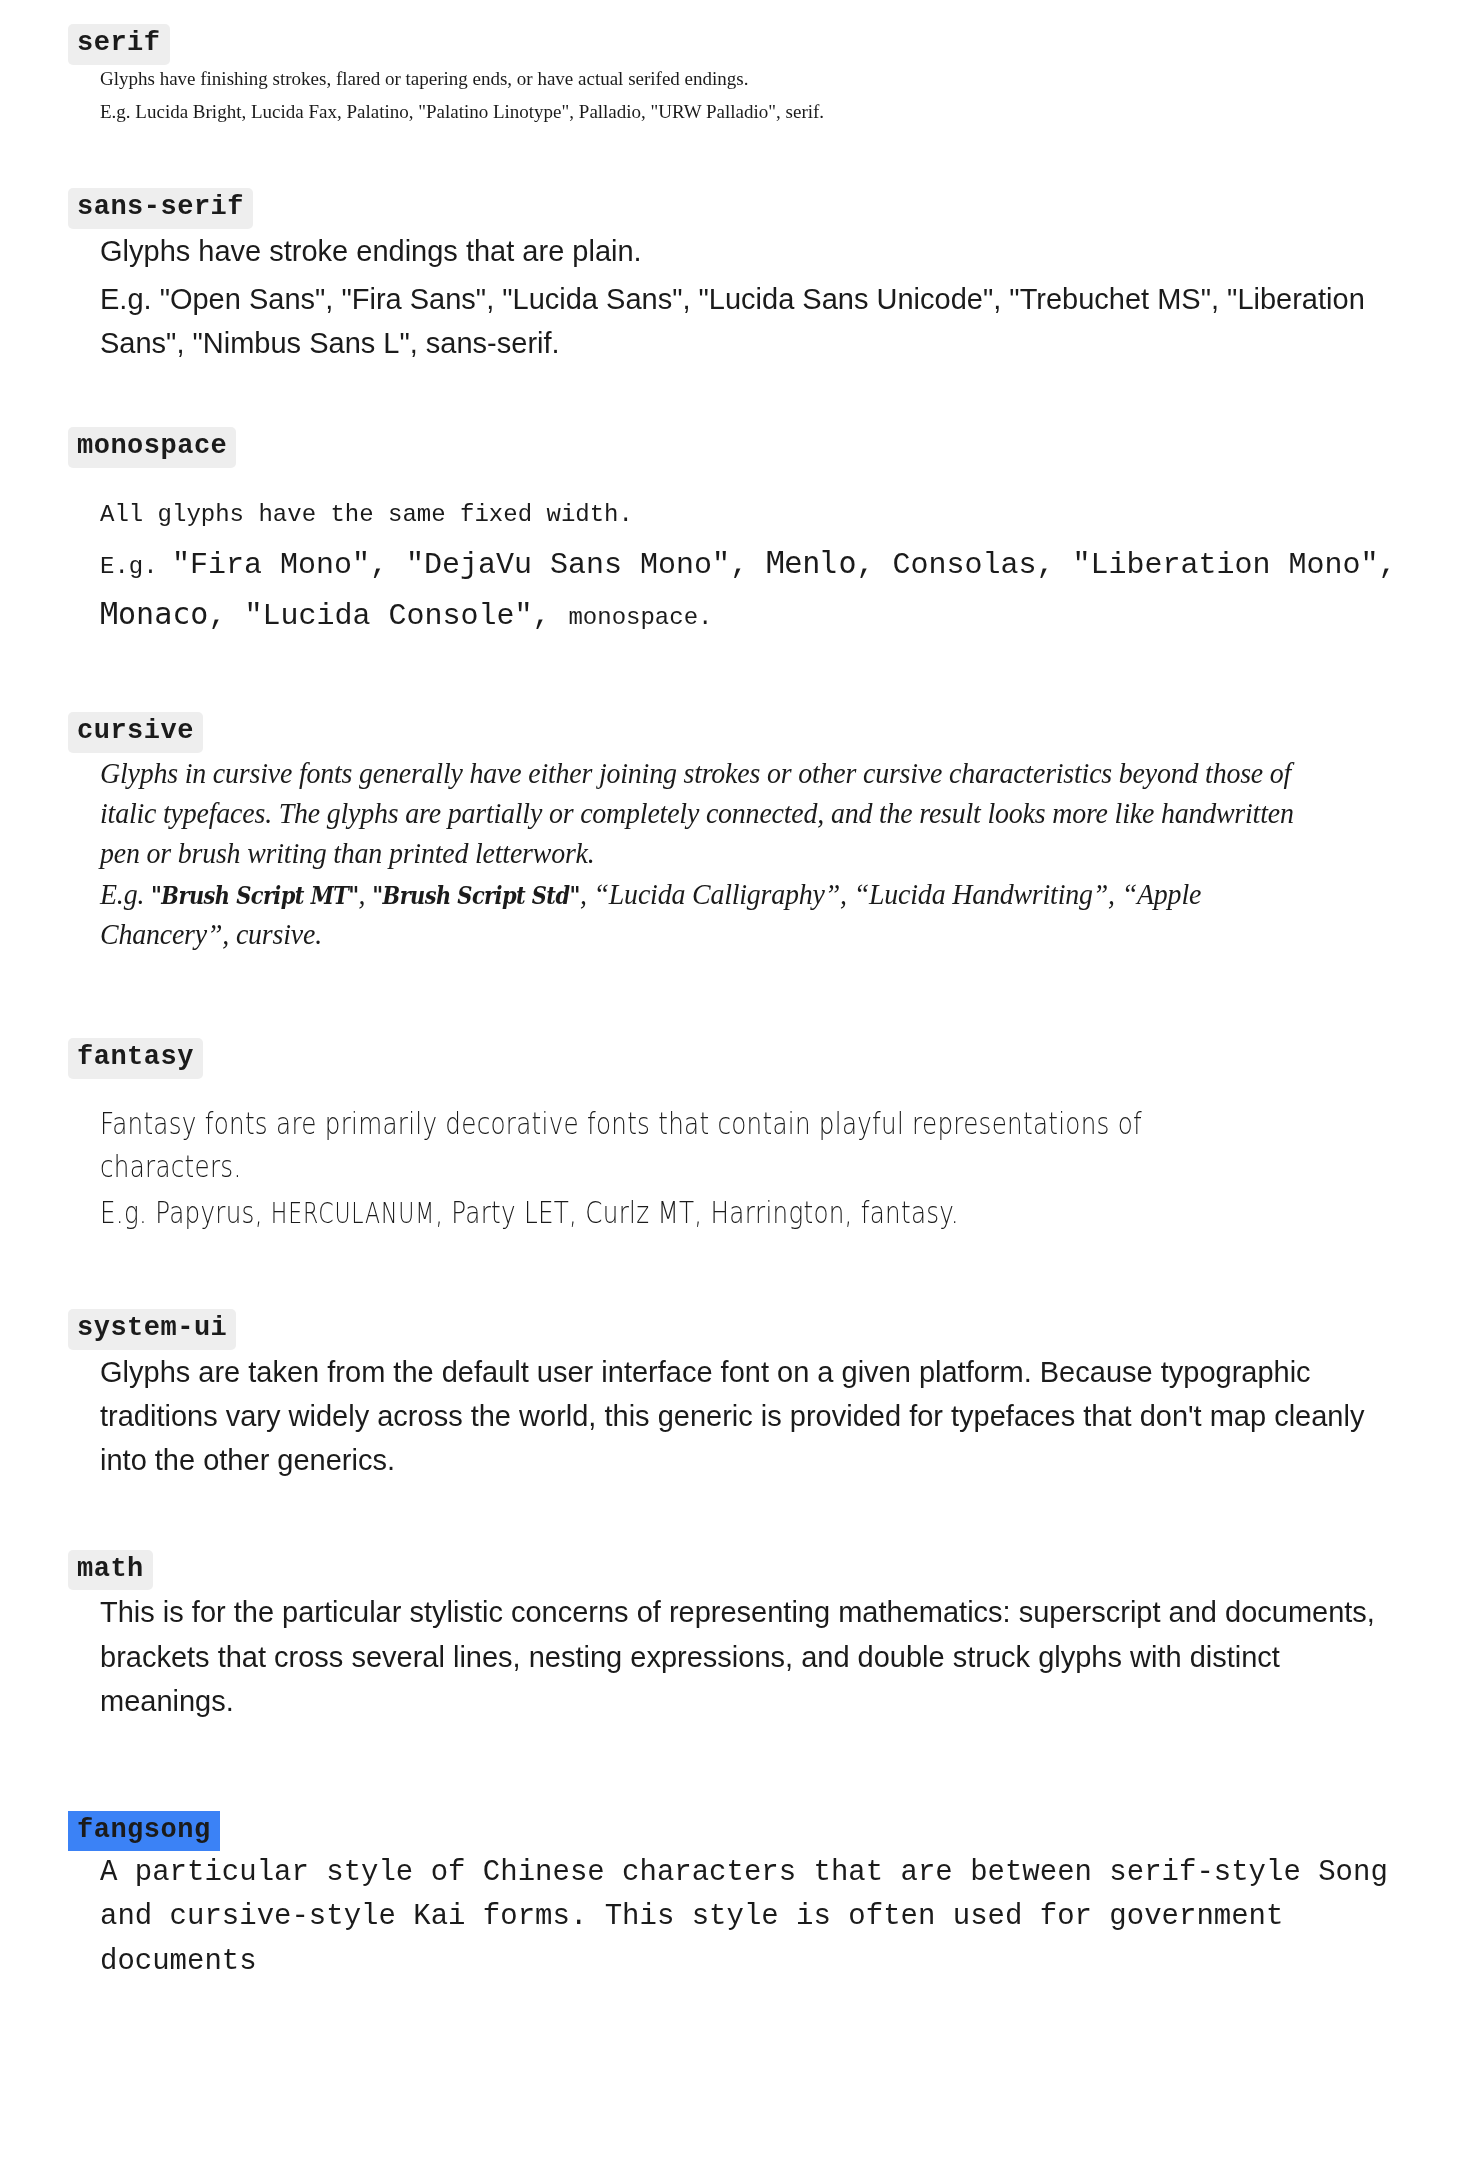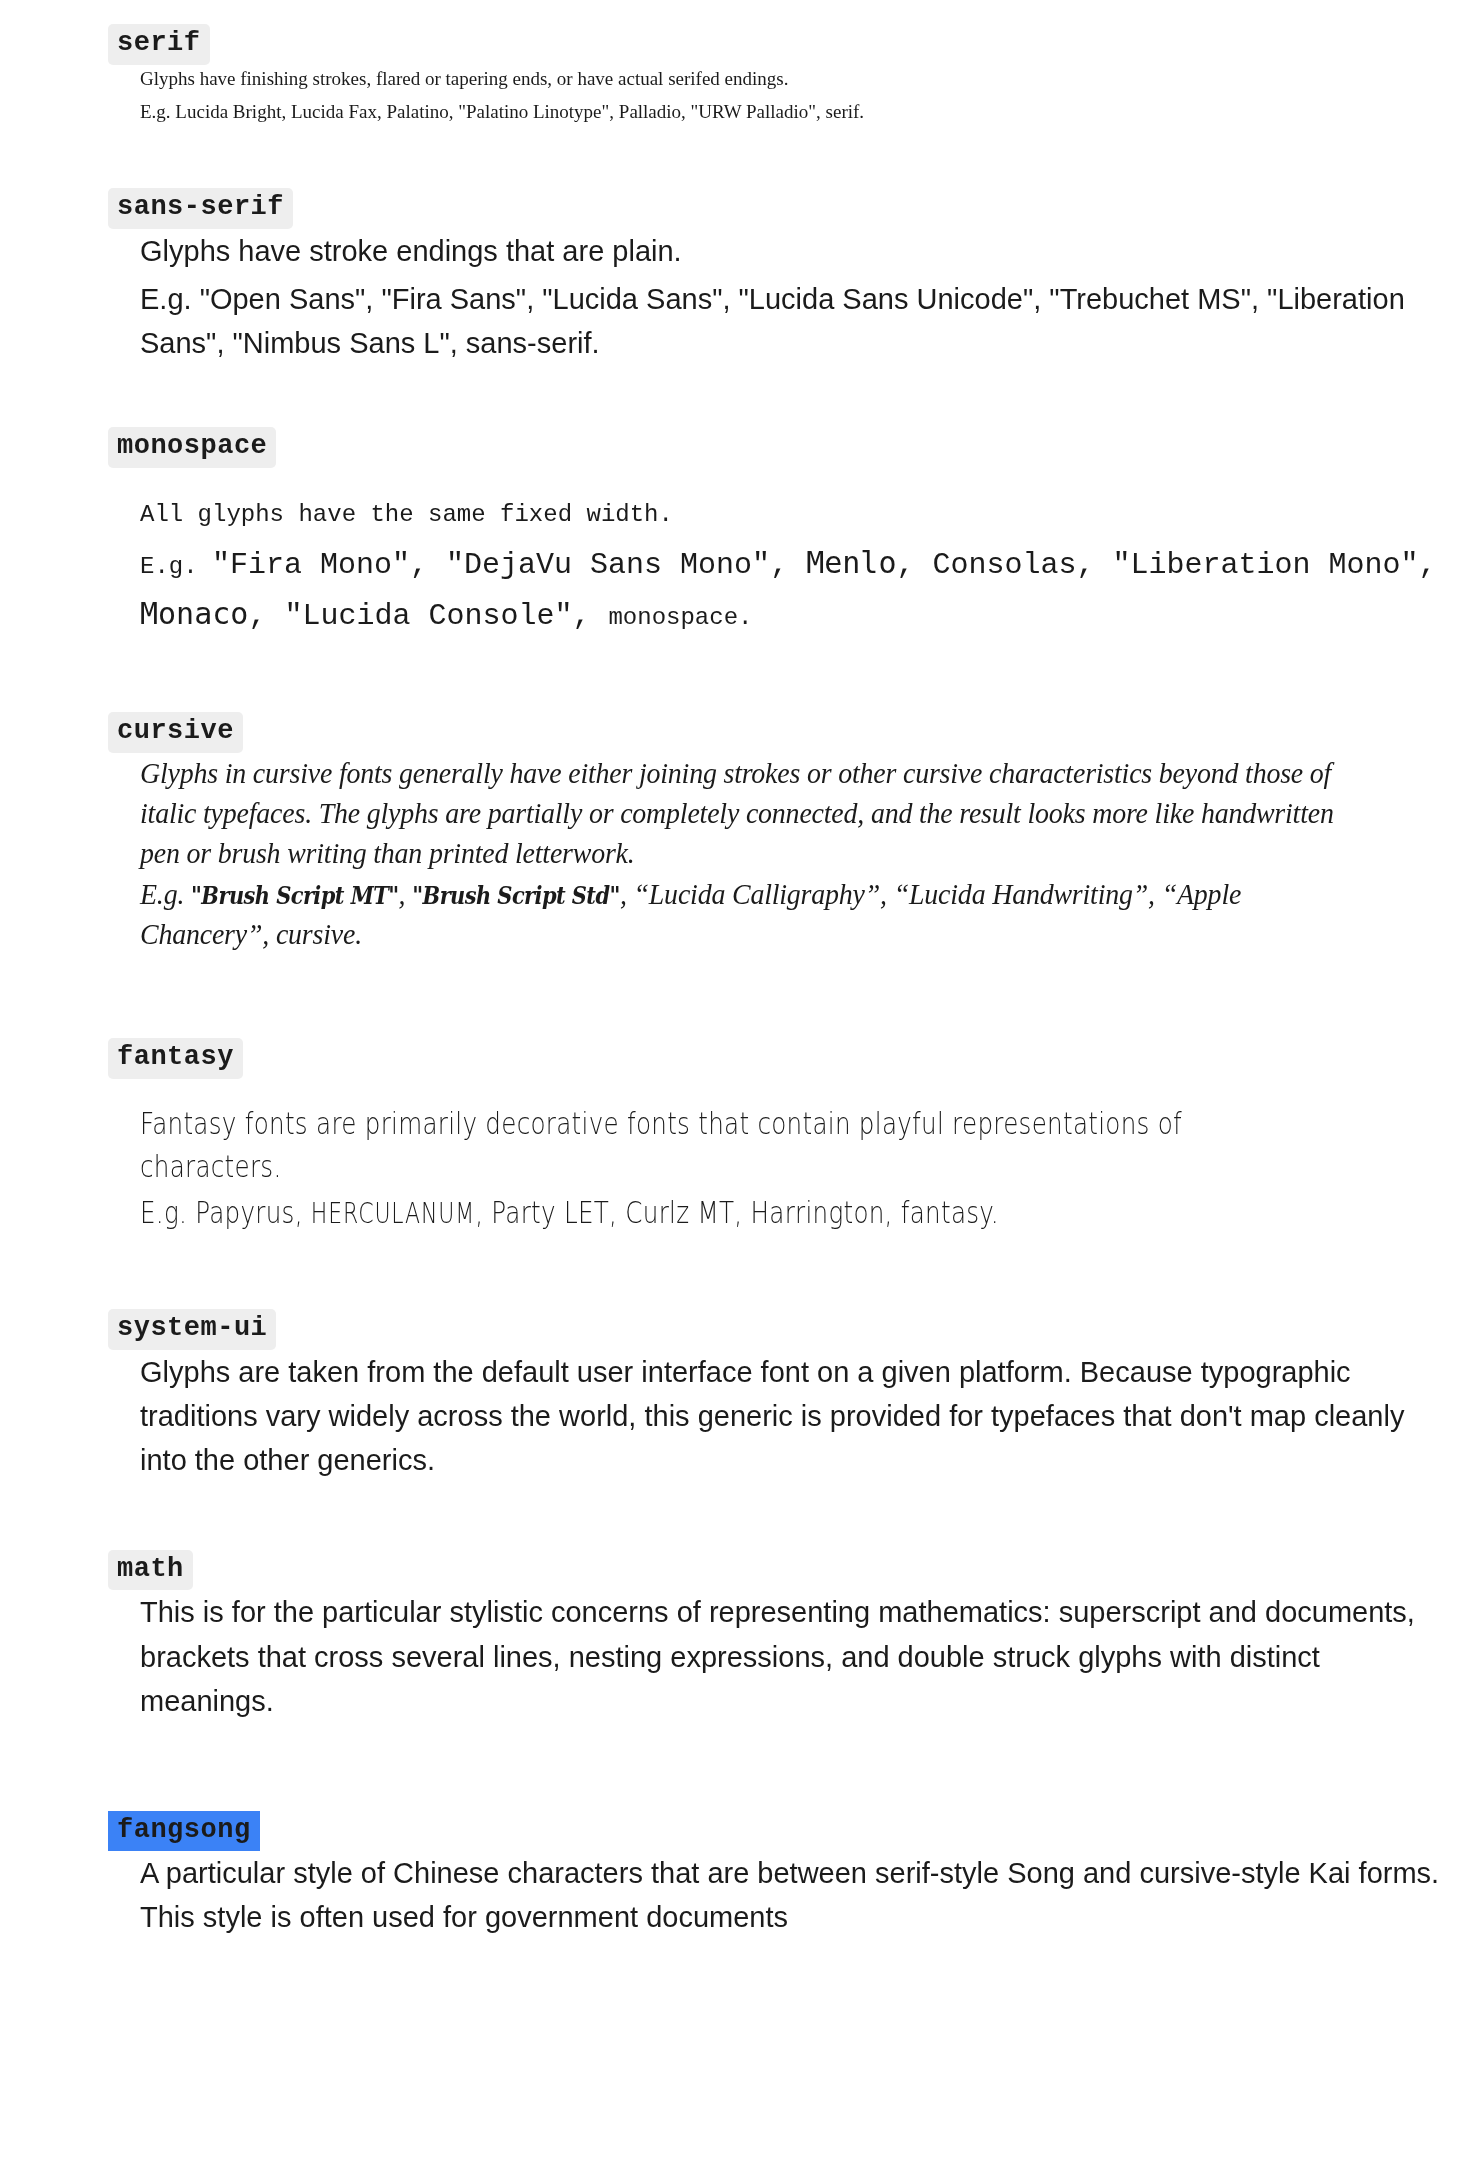--- a/index.html
+++ b/index.html
@@ -61,21 +61,20 @@
     max-width: 1300px;
   }
   .desc p {
     margin: 0;
     padding: 0;
   }
 
   
   .section {
     padding-bottom: 24px;
-    padding-left: 40px;
   }
 
   
 
   
   .f-serif {
     font-family: "Liberation Serif", "DejaVu Serif", serif;
     font-size: 19px;
     line-height: 1.52;
   }
@@ -170,21 +169,21 @@
 
   
   .f-emoji {
     font-family: "Liberation Sans", "DejaVu Sans", sans-serif;
     font-size: 29px;
     line-height: 1.52;
   }
 
   
   .f-fangsong {
-    font-family: Liberation Sans, sans-serif;
+    font-family: Liberation Mono, monospace;
     font-size: 29px;
     line-height: 1.52;
   }
 
   .gap-sm { height: 10px; }
   .gap-md { height: 20px; }
   .gap-lg { height: 34px; }
 </style>
 </head>
 <body>

